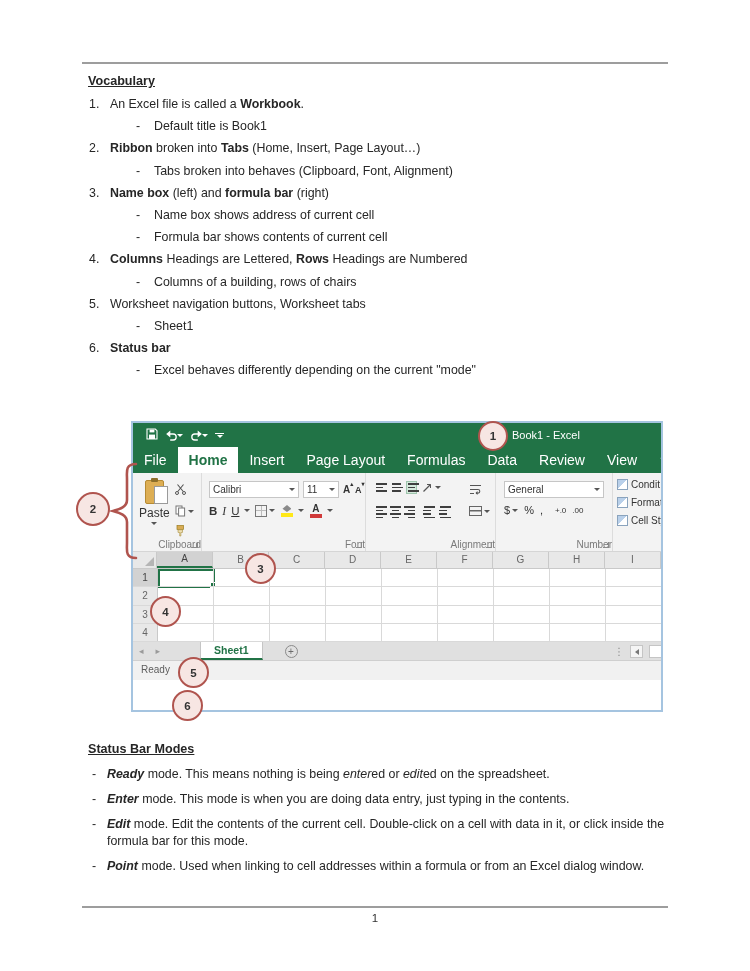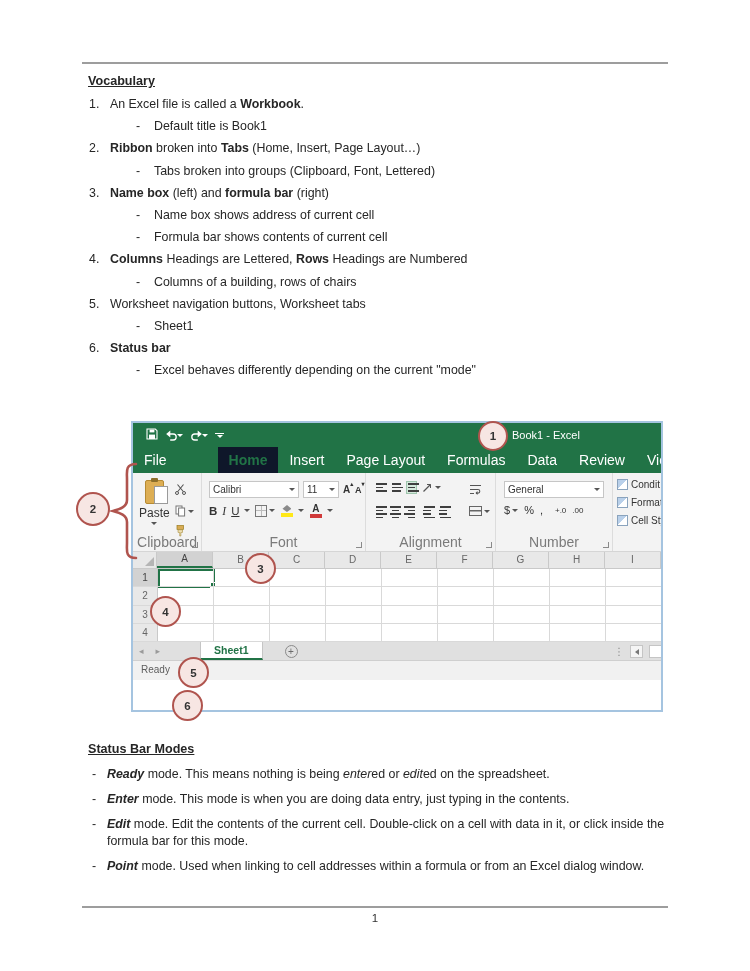--- a/index.html
+++ b/index.html
@@ -33,26 +33,26 @@
 
   .xl-titlebar{position:relative;height:24px;background:#217346;display:flex;align-items:center;color:#fff;}
   .qat{display:flex;align-items:center;gap:7px;padding-left:13px;}
   .qat .dd{width:0;height:0;border-left:3px solid transparent;border-right:3px solid transparent;border-top:3.5px solid #fff;margin-left:-3px;}
   .qat-more{width:9px;border-top:1.5px solid #fff;padding-top:1px;display:flex;justify-content:center;}
   .qat-more i{width:0;height:0;border-left:3px solid transparent;border-right:3px solid transparent;border-top:3.5px solid #fff;}
   .xl-title{position:absolute;left:379px;top:0;height:24px;line-height:24px;font-size:11px;color:#fff;white-space:nowrap;}
 
   .xl-tabs{position:relative;height:26px;background:#217346;display:flex;align-items:stretch;overflow:hidden;}
   .xtab{color:#fff;font-size:14px;line-height:26px;padding:0 11px;white-space:nowrap;}
-  .xtab.active{background:#0f172a;color:#217346;font-weight:bold;margin-left:40px;}
+  .xtab.active{background:#ffffff;color:#217346;font-weight:bold;}
   .tellme{display:flex;align-items:center;gap:5px;color:#fff;font-size:11px;padding-left:12px;white-space:nowrap;}
 
   .xl-ribbon{position:relative;height:79px;background:#f3f3f3;border-bottom:1px solid #d5d5d5;}
   .grp{position:absolute;top:0;height:78px;border-right:1px solid #dcdcdc;}
-  .grp-label{position:absolute;bottom:1px;left:0;right:0;text-align:center;font-size:14px;color:#7a7a7a;}
+  .grp-label{position:absolute;bottom:1px;left:0;right:0;text-align:right;font-size:10px;color:#7a7a7a;}
   .launcher{position:absolute;right:3px;bottom:3px;width:6px;height:6px;border-right:1px solid #8a8a8a;border-bottom:1px solid #8a8a8a;}
   .dd-dark{width:0;height:0;border-left:3px solid transparent;border-right:3px solid transparent;border-top:3.5px solid #555;}
 
   .g-clip{left:0;width:69px;}
   .paste{position:absolute;left:6px;top:7px;width:30px;text-align:center;font-size:12px;color:#333;}
   .clipboard-icon{position:relative;width:19px;height:24px;margin:0 auto 2px auto;background:#ddae54;border:1px solid #b68a33;border-radius:2px;}
   .clipboard-icon:before{content:"";position:absolute;top:-3px;left:5px;width:7px;height:4px;background:#8d6f2a;border-radius:1px;}
   .clipboard-icon:after{content:"";position:absolute;right:-5px;top:5px;width:12px;height:16px;background:#fff;border:1px solid #9a9a9a;}
   .clip-col{position:absolute;left:42px;top:8px;display:flex;flex-direction:column;gap:6px;align-items:flex-start;}
   .clip-col .with-dd{display:flex;align-items:center;gap:2px;}
@@ -154,21 +154,21 @@
         <div class="vsub">
           <span class="sdash">-</span>
           <span class="stext"><span>Default title is Book1</span></span>
         </div>
         <div class="vrow">
           <span class="vnum">2.</span>
           <span class="vtext"><span style="font-weight: bold;">Ribbon</span><span> broken into </span><span style="font-weight: bold;">Tabs</span><span> (Home, Insert, Page Layout…)</span></span>
         </div>
         <div class="vsub">
           <span class="sdash">-</span>
-          <span class="stext"><span>Tabs broken into groups (Clipboard, Font, Lettered)</span></span>
+          <span class="stext"><span>Tabs broken into behaves (Clipboard, Font, Alignment)</span></span>
         </div>
         <div class="vrow">
           <span class="vnum">3.</span>
           <span class="vtext"><span style="font-weight: bold;">Name box</span><span> (left) and </span><span style="font-weight: bold;">formula bar</span><span> (right)</span></span>
         </div>
         <div class="vsub">
           <span class="sdash">-</span>
           <span class="stext"><span>Name box shows address of current cell</span></span>
         </div>
         <div class="vsub">

